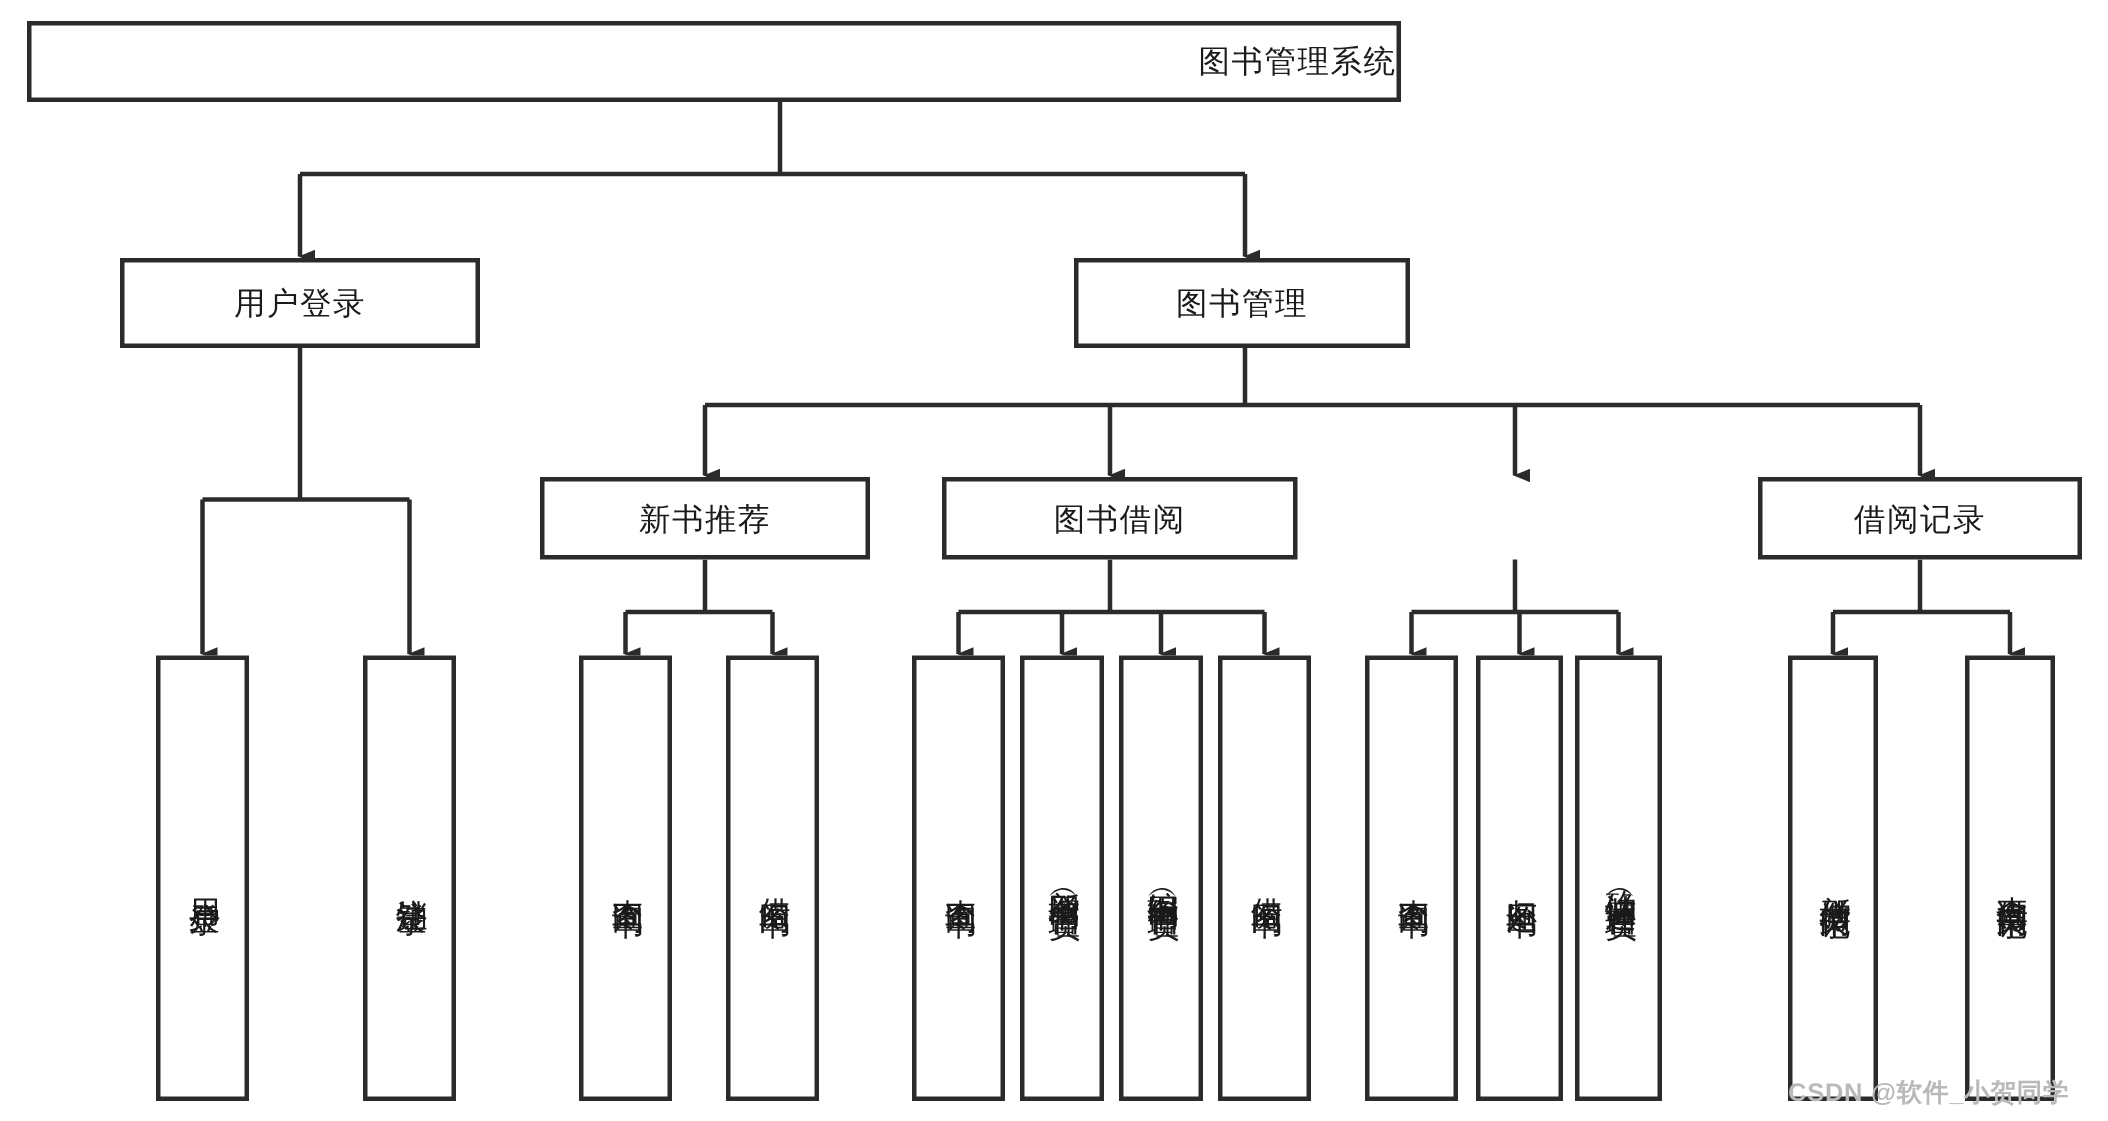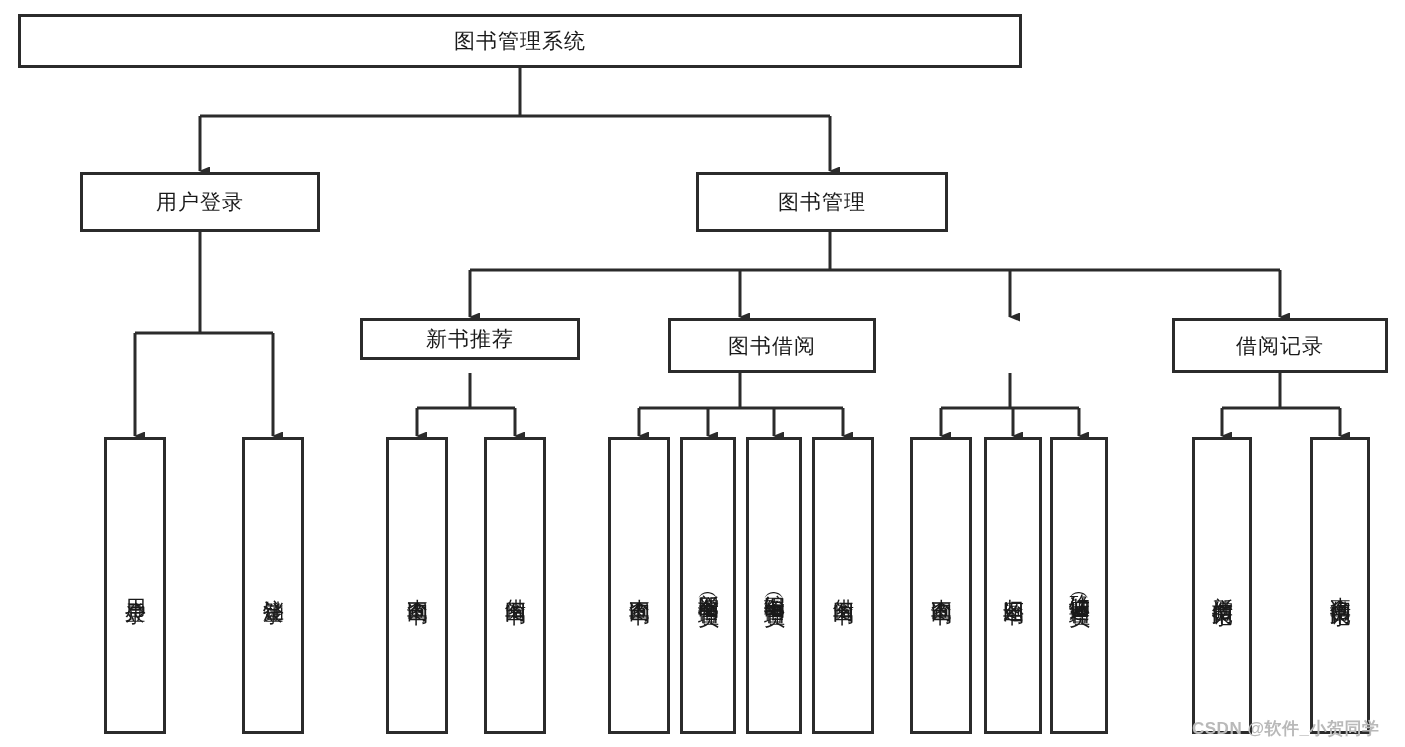--- a/index.html
+++ b/index.html
@@ -102,35 +102,35 @@
         <line x1="941" y1="408" x2="941" y2="436" marker-end="url(#arrowhead)"></line>
         <line x1="1013" y1="408" x2="1013" y2="436" marker-end="url(#arrowhead)"></line>
         <line x1="1079" y1="408" x2="1079" y2="436" marker-end="url(#arrowhead)"></line>
         <line x1="1280" y1="373" x2="1280" y2="408"></line>
         <line x1="1222" y1="408" x2="1340" y2="408"></line>
         <line x1="1222" y1="408" x2="1222" y2="436" marker-end="url(#arrowhead)"></line>
         <line x1="1340" y1="408" x2="1340" y2="436" marker-end="url(#arrowhead)"></line>
       </g>
   </svg>
 
-  <div class="node-box horizontal" style="left: 18px; top: 14px; width: 1004px; height: 54px;">
+  <div class="node-box horizontal" style="left: 18px; top: 14px; width: 916px; height: 54px; justify-content: flex-end;">
     <span class="node-label">图书管理系统</span>
   </div>
 
   <div class="node-box horizontal" style="left: 80px; top: 172px; width: 240px; height: 60px;">
     <span class="node-label">用户登录</span>
   </div>
-  <div class="node-box horizontal" style="left: 696px; top: 172px; width: 252px; height: 60px;">
+  <div class="node-box horizontal" style="left: 716px; top: 172px; width: 224px; height: 60px;">
     <span class="node-label">图书管理</span>
   </div>
 
-  <div class="node-box horizontal" style="left: 360px; top: 318px; width: 220px; height: 42px;">
+  <div class="node-box horizontal" style="left: 360px; top: 318px; width: 220px; height: 55px;">
     <span class="node-label">新书推荐</span>
   </div>
-  <div class="node-box horizontal" style="left: 668px; top: 318px; width: 208px; height: 55px;">
+  <div class="node-box horizontal" style="left: 628px; top: 318px; width: 237px; height: 55px;">
     <span class="node-label">图书借阅</span>
   </div>
   <div class="node-box horizontal" style="left: 1172px; top: 318px; width: 216px; height: 55px;">
     <span class="node-label">借阅记录</span>
   </div>
 
   <div class="node-box vertical" style="left: 104px; top: 437px; width: 62px; height: 297px;">
     <span class="node-label">用户登录</span>
   </div>
   <div class="node-box vertical" style="left: 242px; top: 437px; width: 62px; height: 297px;">

